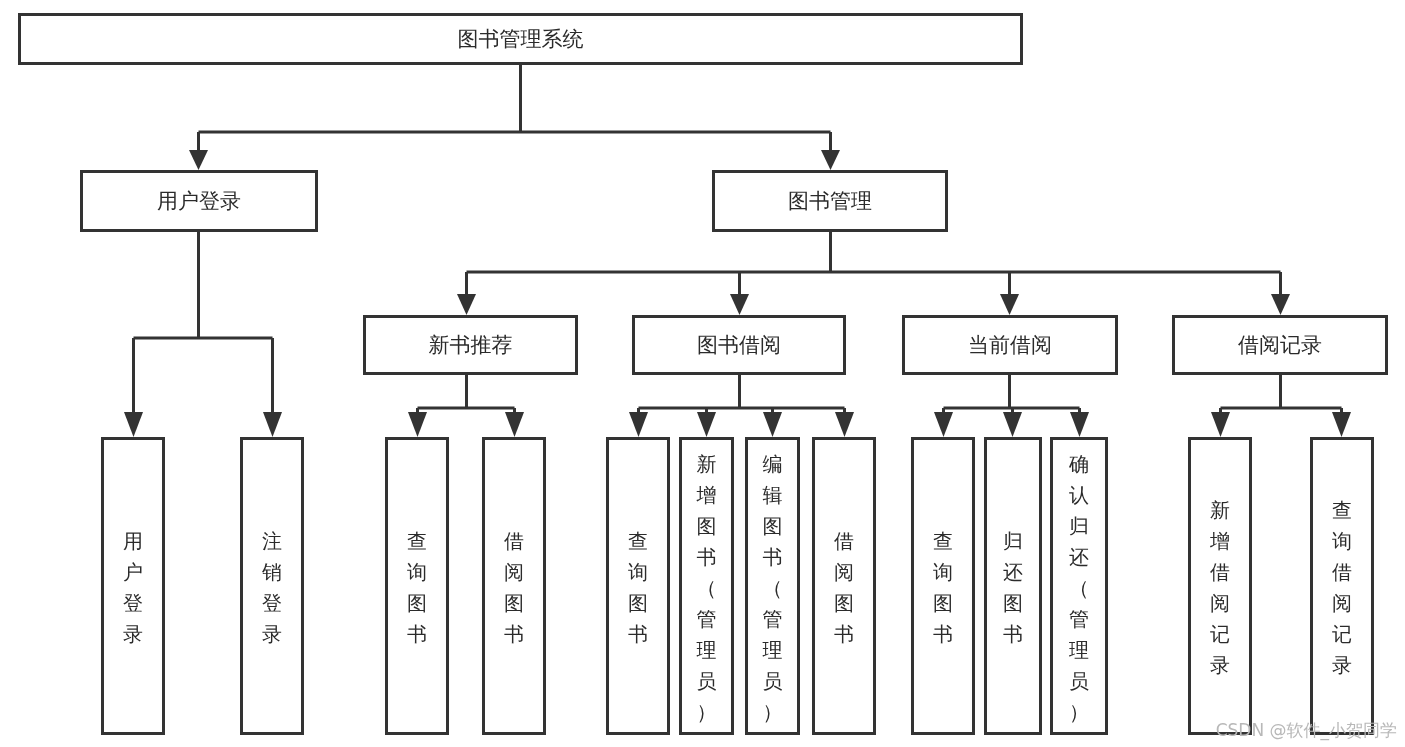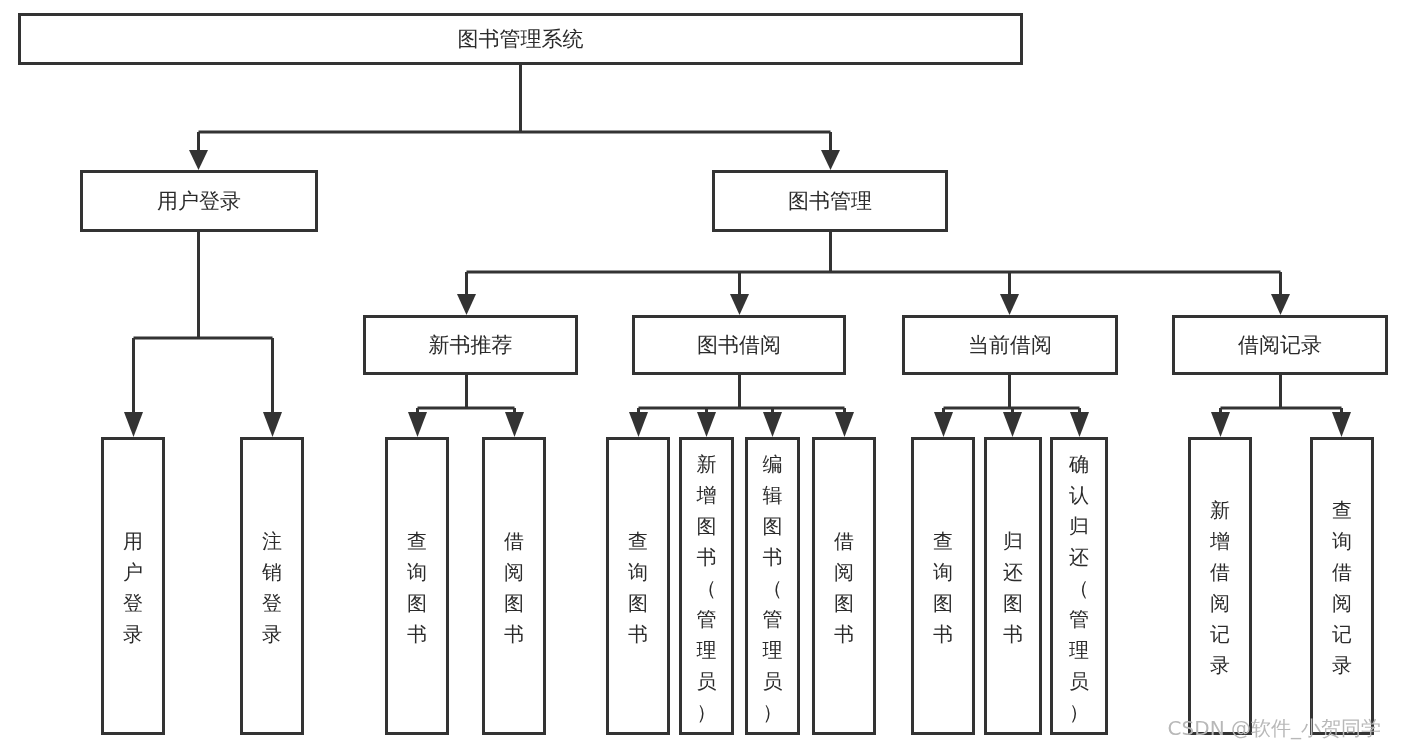--- a/index.html
+++ b/index.html
@@ -43,24 +43,24 @@
     stroke: #333333;
     stroke-width: 3;
     fill: none;
   }
   .arrow-head {
     fill: #333333;
     stroke: none;
   }
   .watermark {
     position: absolute;
-    right: 24px;
+    right: 8px;
     bottom: 5px;
     color: #b8b8b8;
-    font-size: 20px;
+    font-size: 17px;
     font-family: "DejaVu Sans", "Liberation Sans", sans-serif;
     white-space: nowrap;
     pointer-events: none;
   }
 </style>
 </head>
 <body>
 
 <svg id="diagram" viewBox="0 0 1405 747" xmlns="http://www.w3.org/2000/svg">
 

